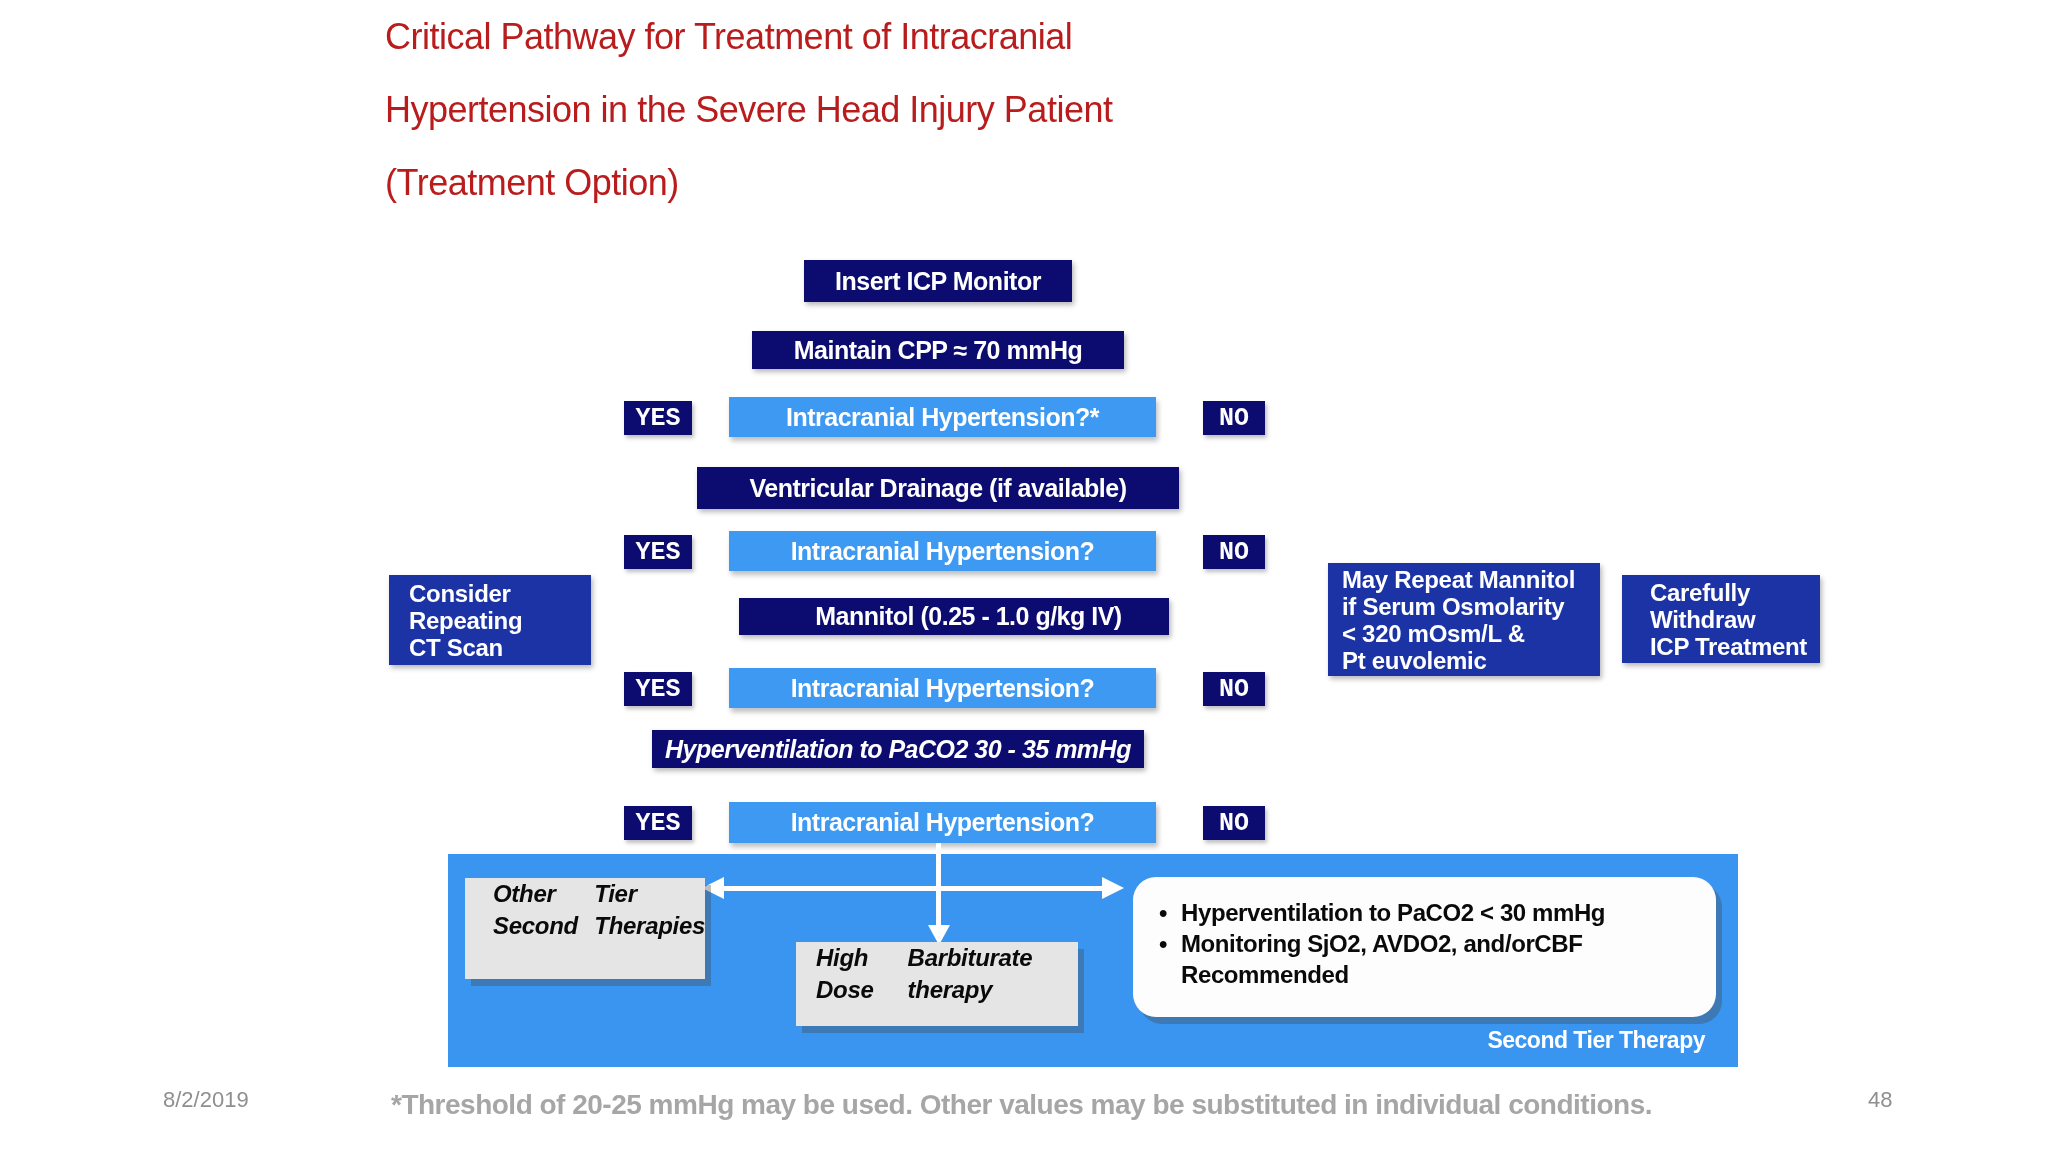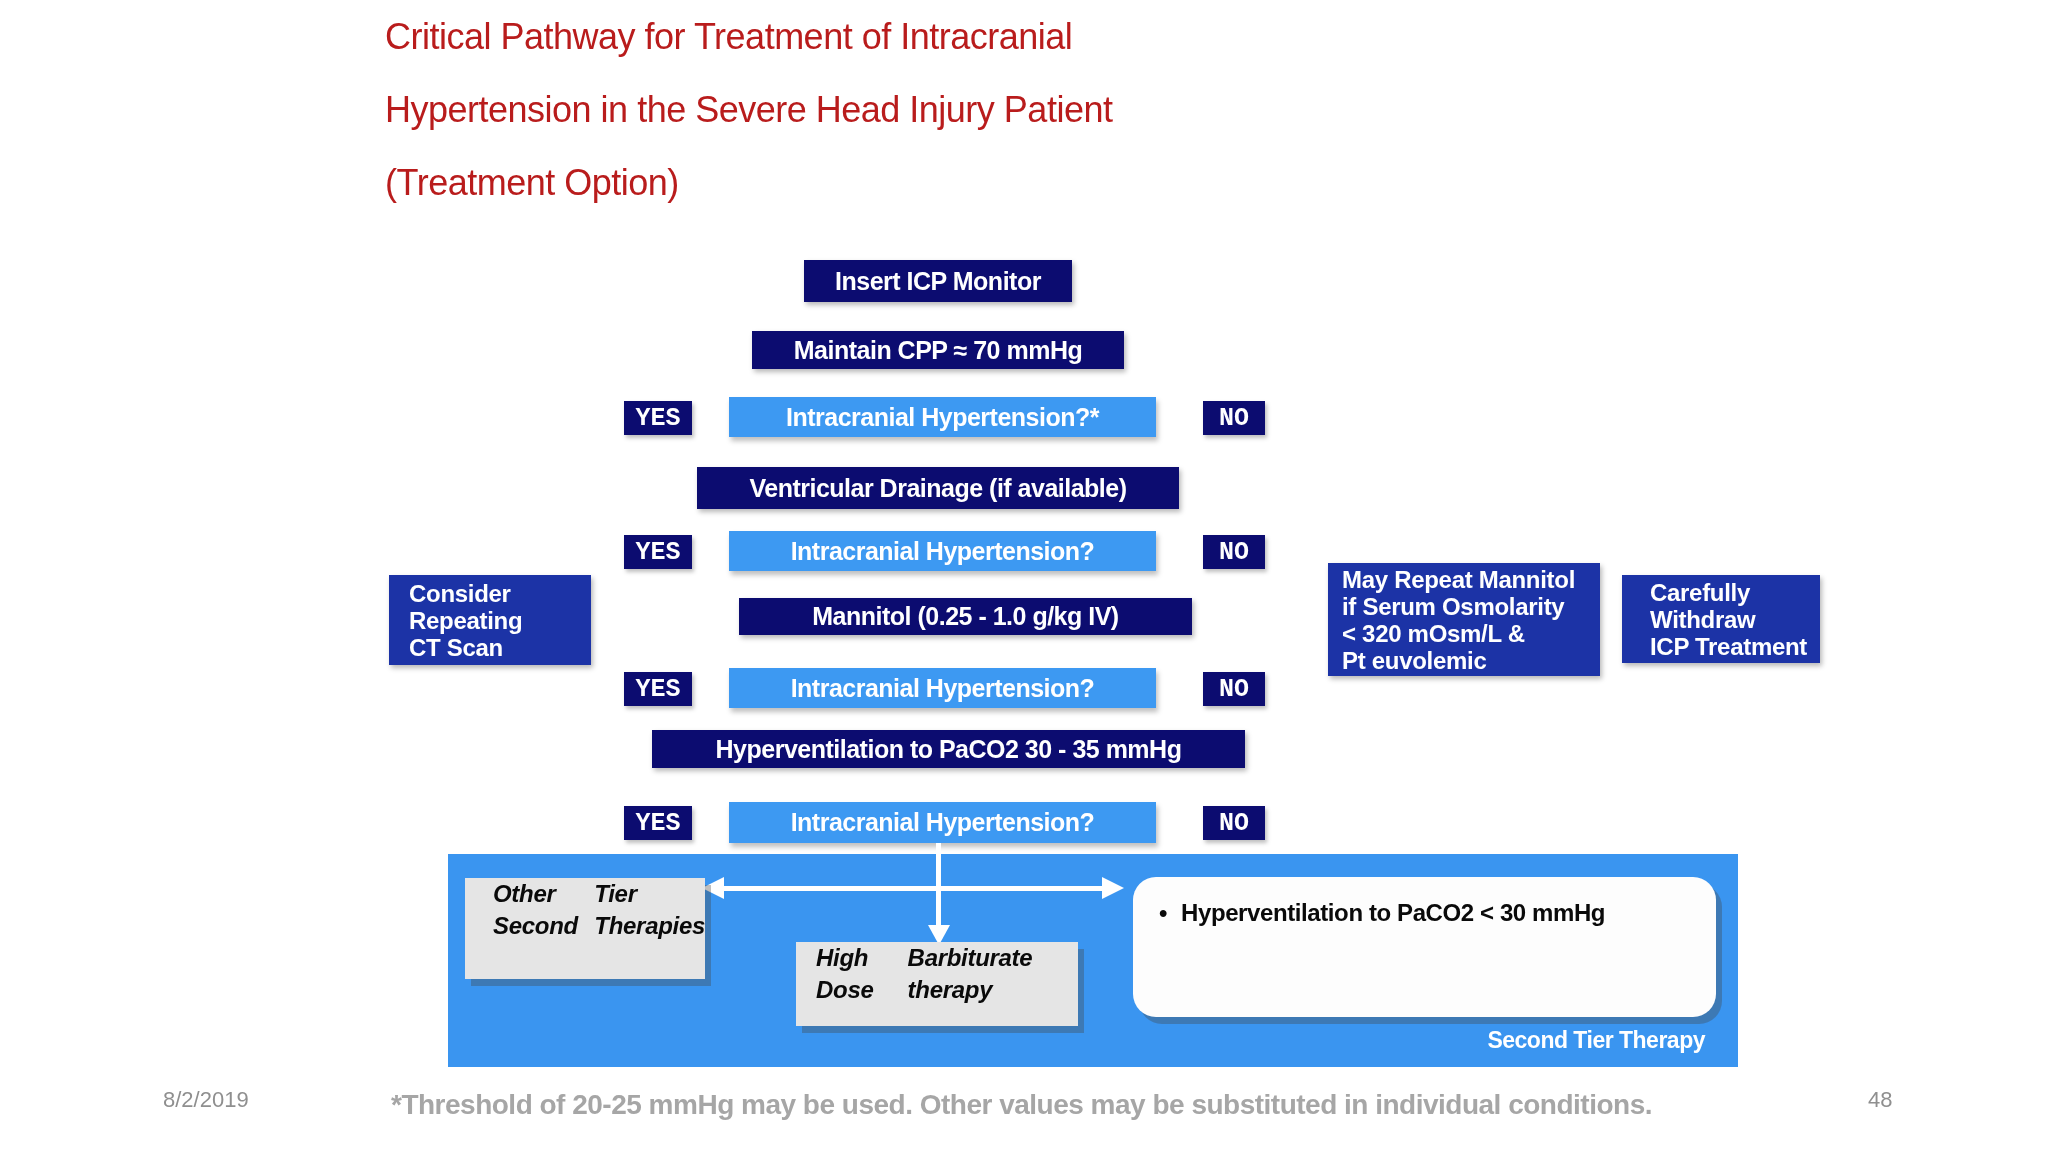--- a/index.html
+++ b/index.html
@@ -92,40 +92,40 @@
   <div class="abs badge" style="left:624px;top:535px;width:68px;height:34px;">YES</div>
   <div class="abs azure-box" style="left:729px;top:531px;width:427px;height:40px;">Intracranial Hypertension?</div>
   <div class="abs badge" style="left:1203px;top:535px;width:62px;height:34px;">NO</div>
 
   <div class="abs royal-box" style="left:389px;top:575px;width:202px;height:90px;padding-left:20px;box-sizing:border-box;">
     <span>Consider</span>
     <span>Repeating</span>
     <span>CT Scan</span>
   </div>
 
-  <div class="abs navy-box" style="left:739px;top:598px;width:453px;height:37px;">Mannitol (0.25 - 1.0 g/kg IV)</div>
+  <div class="abs navy-box" style="left:739px;top:598px;width:401px;height:37px;padding-left:29px;">Mannitol (0.25 - 1.0 g/kg IV)</div>
 
   <div class="abs royal-box" style="left:1328px;top:563px;width:272px;height:113px;padding-left:14px;box-sizing:border-box;">
     <span>May Repeat Mannitol</span>
     <span>if Serum Osmolarity</span>
     <span>&lt; 320 mOsm/L &amp;</span>
     <span>Pt euvolemic</span>
   </div>
 
   <div class="abs royal-box" style="left:1622px;top:575px;width:198px;height:88px;padding-left:28px;box-sizing:border-box;">
     <span>Carefully</span>
     <span>Withdraw</span>
     <span>ICP Treatment</span>
   </div>
 
   <div class="abs badge" style="left:624px;top:672px;width:68px;height:34px;">YES</div>
   <div class="abs azure-box" style="left:729px;top:668px;width:427px;height:40px;">Intracranial Hypertension?</div>
   <div class="abs badge" style="left:1203px;top:672px;width:62px;height:34px;">NO</div>
 
-  <div class="abs navy-box" style="left:652px;top:730px;width:593px;height:38px;">Hyperventilation to PaCO2 30 - 35 mmHg</div>
+  <div class="abs navy-box" style="left:652px;top:730px;width:492px;height:38px;font-style:italic;">Hyperventilation to PaCO2 30 - 35 mmHg</div>
 
   <div class="abs badge" style="left:624px;top:806px;width:68px;height:34px;">YES</div>
   <div class="abs azure-box" style="left:729px;top:802px;width:427px;height:41px;">Intracranial Hypertension?</div>
   <div class="abs badge" style="left:1203px;top:806px;width:62px;height:34px;">NO</div>
 
   <div class="abs panel" style="left:448px;top:854px;width:1290px;height:213px;"></div>
 
   <div class="abs v-line" style="left:936px;top:843px;height:84px;"></div>
   <div class="abs tri tri-down" style="left:928px;top:925px;"></div>
   <div class="abs h-line" style="left:722px;top:886px;width:380px;"></div>
@@ -139,20 +139,23 @@
 
   <div class="abs white-card" style="left:796px;top:942px;width:282px;height:84px;padding-left:20px;box-sizing:border-box;">
     <span>High Dose</span>
     <span>Barbiturate therapy</span>
   </div>
 
   <div class="abs bullet-card" style="left:1133px;top:877px;width:583px;height:140px;">
     <div class="bullet-item">
       <span>Hyperventilation to PaCO2 &lt; 30 mmHg</span>
     </div>
+    <div class="bullet-item">
+      <span>Monitoring SjO2, AVDO2, and/orCBF Recommended</span>
+    </div>
   </div>
 
   <div class="abs second-tier-label" style="right:343px;top:1027px;">Second Tier Therapy</div>
 
   <div class="abs footer-date" style="left:155px;top:1087px;">8/2/2019</div>
   <div class="abs footnote" style="left:391px;top:1089px;">*Threshold of 20-25 mmHg may be used. Other values may be substituted in individual conditions.</div>
   <div class="abs footer-page" style="left:1860px;top:1087px;">48</div>
 
 </div>
 

